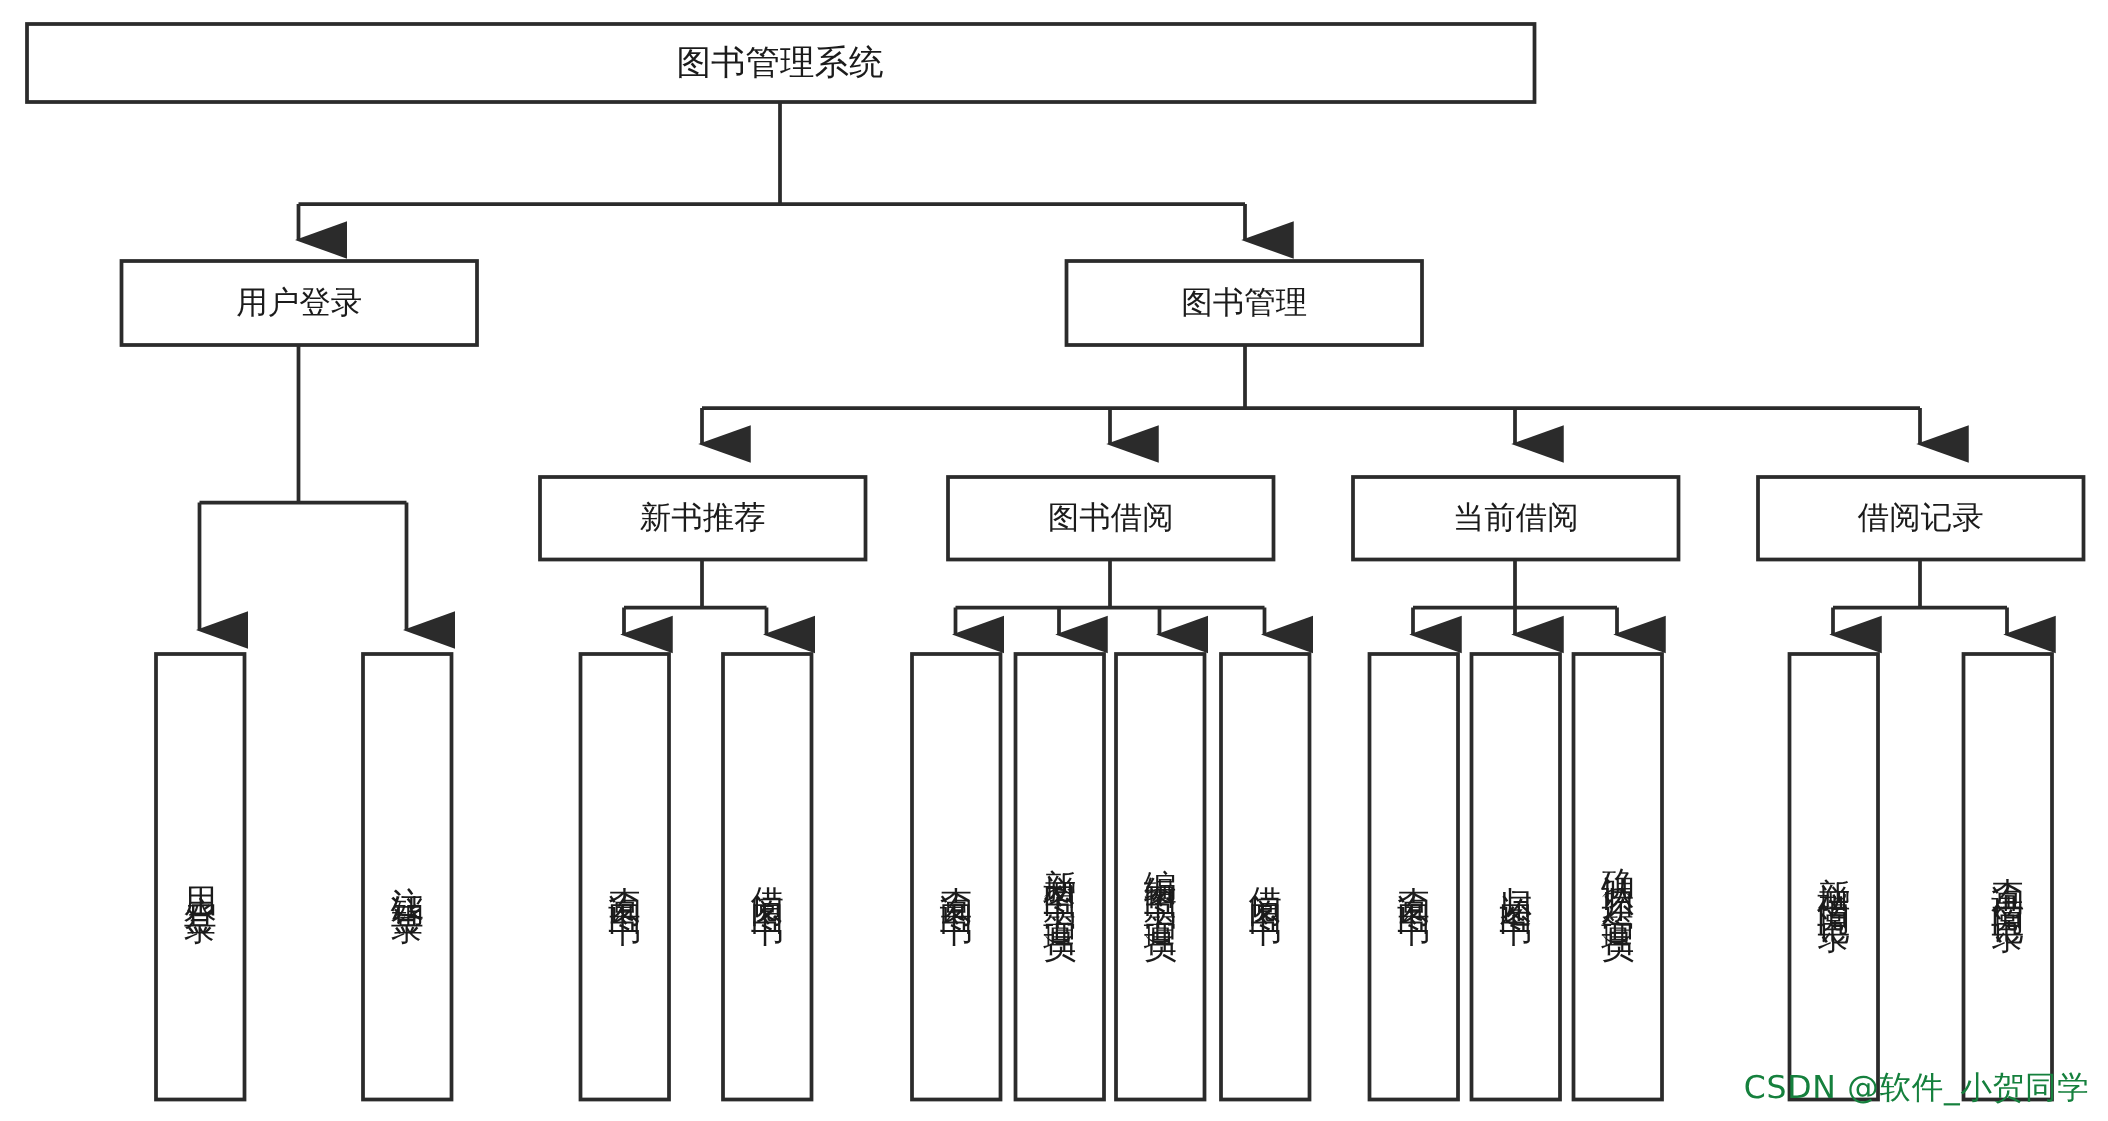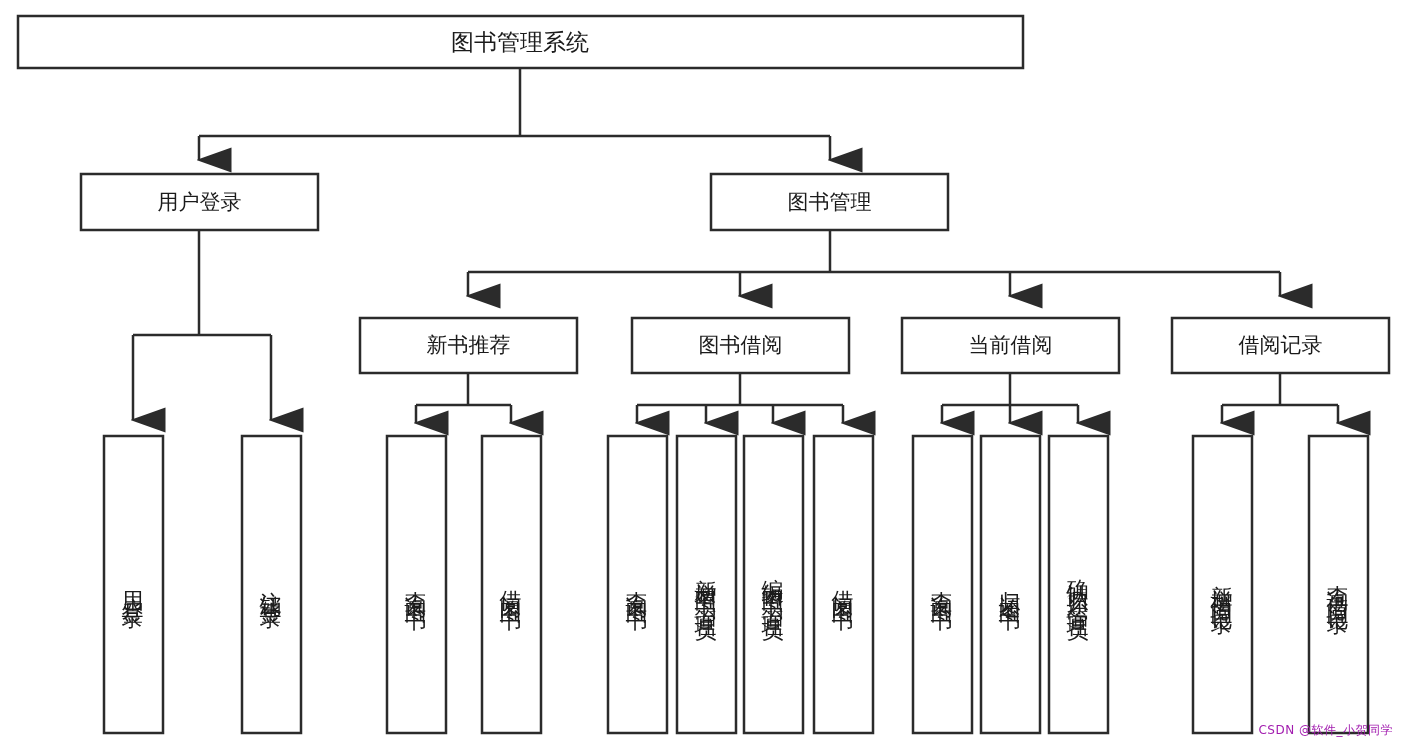--- a/index.html
+++ b/index.html
@@ -57,22 +57,22 @@
   }
   .arrow-head {
     fill: #2b2b2b;
     stroke: none;
   }
   .watermark {
     position: absolute;
     right: 12px;
     bottom: 8px;
     font-family: "DejaVu Sans", "Liberation Sans", sans-serif;
-    font-size: 12px;
-    color: #a21caf;
+    font-size: 21px;
+    color: #15803d;
     letter-spacing: 0.5px;
     white-space: nowrap;
     pointer-events: none;
     text-align: right;
   }
 </style>
 </head>
 <body>
 
 <div id="diagram-root">

